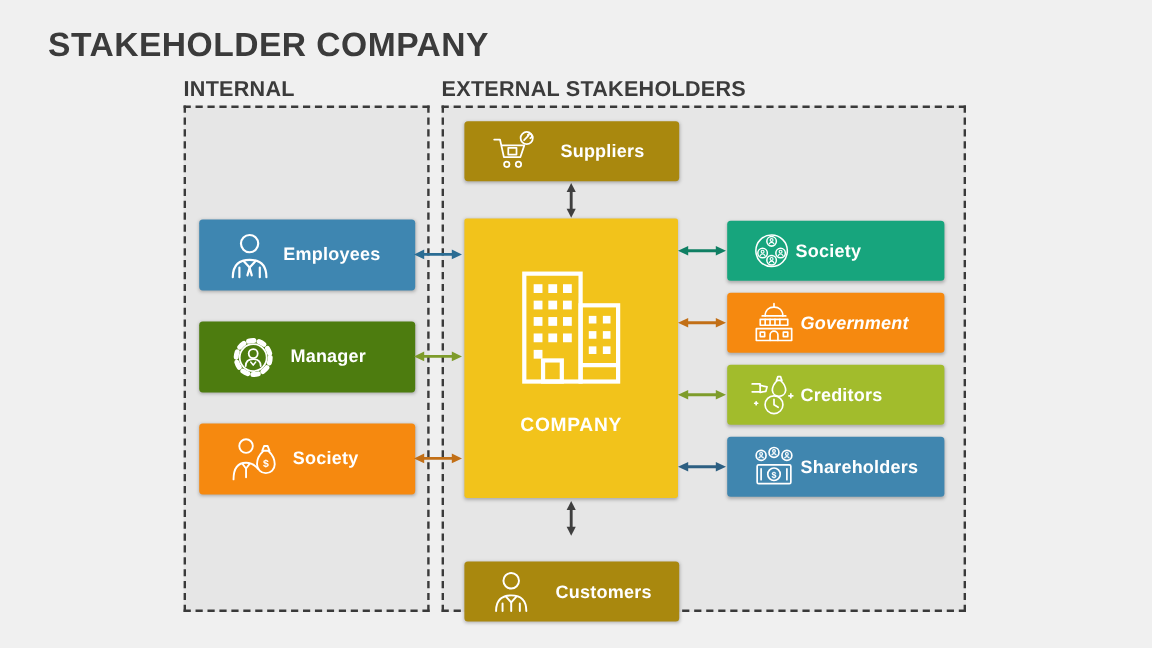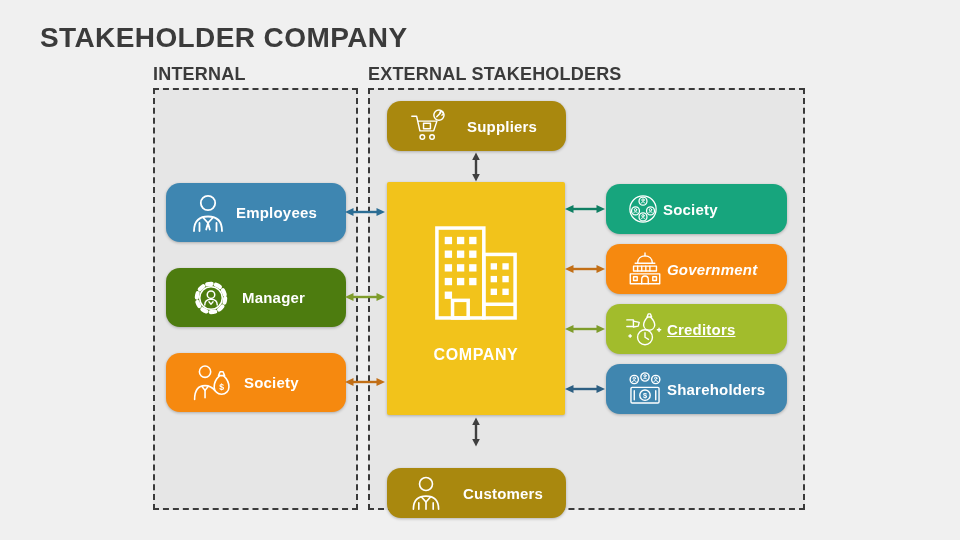--- a/index.html
+++ b/index.html
@@ -23,21 +23,21 @@
   #external-label { left:368px; width:437px; }
   .container {
     position:absolute; top:88px; height:422px;
     background:#E6E6E6; border:2px dashed #3A3A3A;
   }
   #internal-container { left:153px; width:205px; }
   #external-container { left:368px; width:437px; }
 
   .node {
     position:absolute; display:flex; align-items:center;
-    color:#fff; border-radius:14px;
+    color:#fff; border-radius:3px;
     box-shadow:0 1px 3px rgba(0,0,0,.25);
   }
   .node .label { font-size:15px; font-weight:bold; letter-spacing:.2px; }
   .icon { flex:0 0 auto; display:flex; align-items:center; justify-content:center; }
   .icon svg { display:block; }
 
   .internal-node { left:166px; width:180px; height:59px; padding-left:25px; gap:11px; }
   #node-employees { top:183px; }
   #node-manager   { top:268px; }
   #node-owners    { top:353px; }
@@ -49,21 +49,21 @@
   #node-company {
     left:387px; top:182px; width:178px; height:233px;
     border-radius:2px; flex-direction:column; align-items:center; justify-content:flex-start;
   }
   #node-company .icon { margin-top:42px; }
   #node-company .label { margin-top:24px; font-size:16px; letter-spacing:.6px; }
 
   .right-node { left:606px; width:181px; height:50px; padding-left:19px; gap:2px; }
   #node-society      { top:184px; }
   #node-government   { top:244px; }
-  #node-creditors    { top:304px;text-decoration:underline; }
+  #node-creditors    { top:304px; }
   #node-shareholders { top:364px; }
 
   .h-arrow { position:absolute; width:42px; height:12px; }
   .v-arrow { position:absolute; left:470px; width:12px; height:30px; }
   #arrow-employees { left:344px; top:206px; }
   #arrow-manager   { left:344px; top:291px; }
   #arrow-owners    { left:344px; top:376px; }
   #arrow-society      { left:564px; top:203px; }
   #arrow-government   { left:564px; top:263px; }
   #arrow-creditors    { left:564px; top:323px; }

